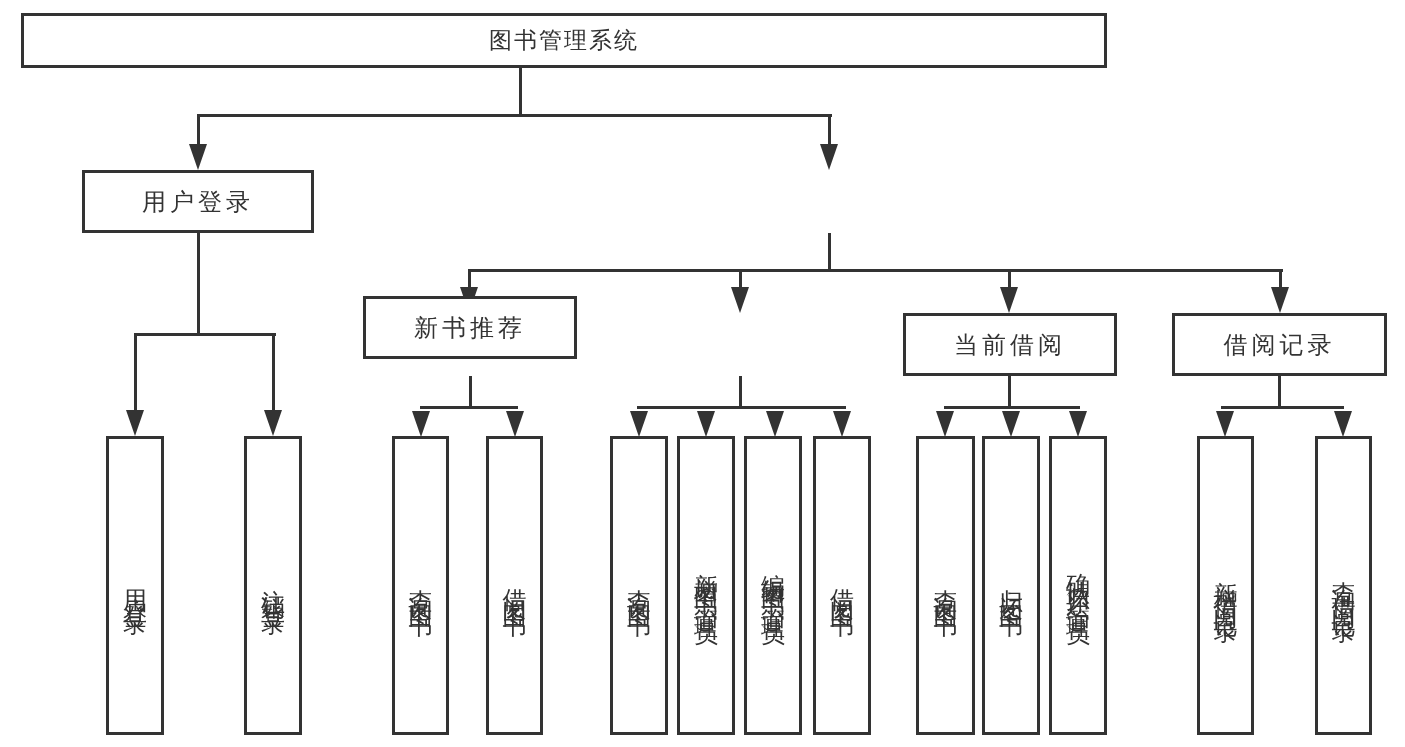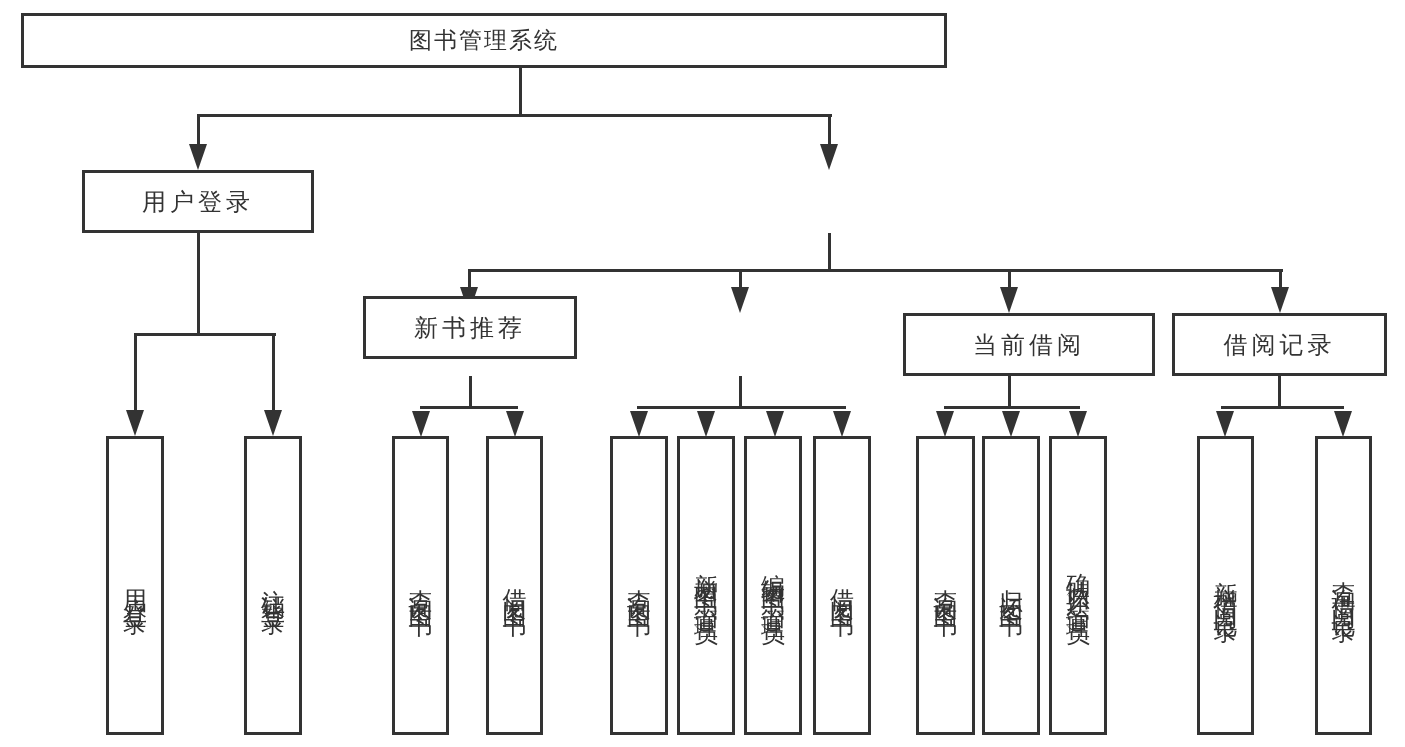--- a/index.html
+++ b/index.html
@@ -48,21 +48,21 @@
     color:#ababab;
     text-shadow:2px 2px 1px rgba(231,140,140,0.45);
     z-index:5;
   }
 </style>
 </head>
 <body>
 
 <div class="stage">
 
-  <div class="box rootbox" style="left:21px;top:13px;width:926px;height:55px;">
+  <div class="box rootbox" style="left:21px;top:13px;width:1086px;height:55px;">
     <span>图书管理系统</span>
   </div>
 
   <div class="line" style="left:519px;top:68px;width:3px;height:48px;"></div>
   <div class="line" style="left:197px;top:114px;width:635px;height:3px;"></div>
   <div class="line" style="left:197px;top:114px;width:3px;height:33px;"></div>
   <div class="arrow" style="left:189px;top:144px;"></div>
   <div class="line" style="left:828px;top:114px;width:3px;height:33px;"></div>
   <div class="arrow" style="left:820px;top:144px;"></div>
 
@@ -84,21 +84,21 @@
   <div class="line" style="left:739px;top:269px;width:3px;height:22px;"></div>
   <div class="arrow" style="left:731px;top:287px;"></div>
   <div class="line" style="left:1008px;top:269px;width:3px;height:22px;"></div>
   <div class="arrow" style="left:1000px;top:287px;"></div>
   <div class="line" style="left:1279px;top:269px;width:3px;height:22px;"></div>
   <div class="arrow" style="left:1271px;top:287px;"></div>
 
   <div class="box" style="left:363px;top:296px;width:214px;height:63px;">
     <span>新书推荐</span>
   </div>
-  <div class="box" style="left:903px;top:313px;width:252px;height:63px;">
+  <div class="box" style="left:903px;top:313px;width:214px;height:63px;">
     <span>当前借阅</span>
   </div>
   <div class="box" style="left:1172px;top:313px;width:215px;height:63px;">
     <span>借阅记录</span>
   </div>
 
   <div class="line" style="left:469px;top:376px;width:3px;height:32px;"></div>
   <div class="line" style="left:420px;top:406px;width:98px;height:3px;"></div>
   <div class="arrow" style="left:412px;top:411px;"></div>
   <div class="arrow" style="left:506px;top:411px;"></div>

